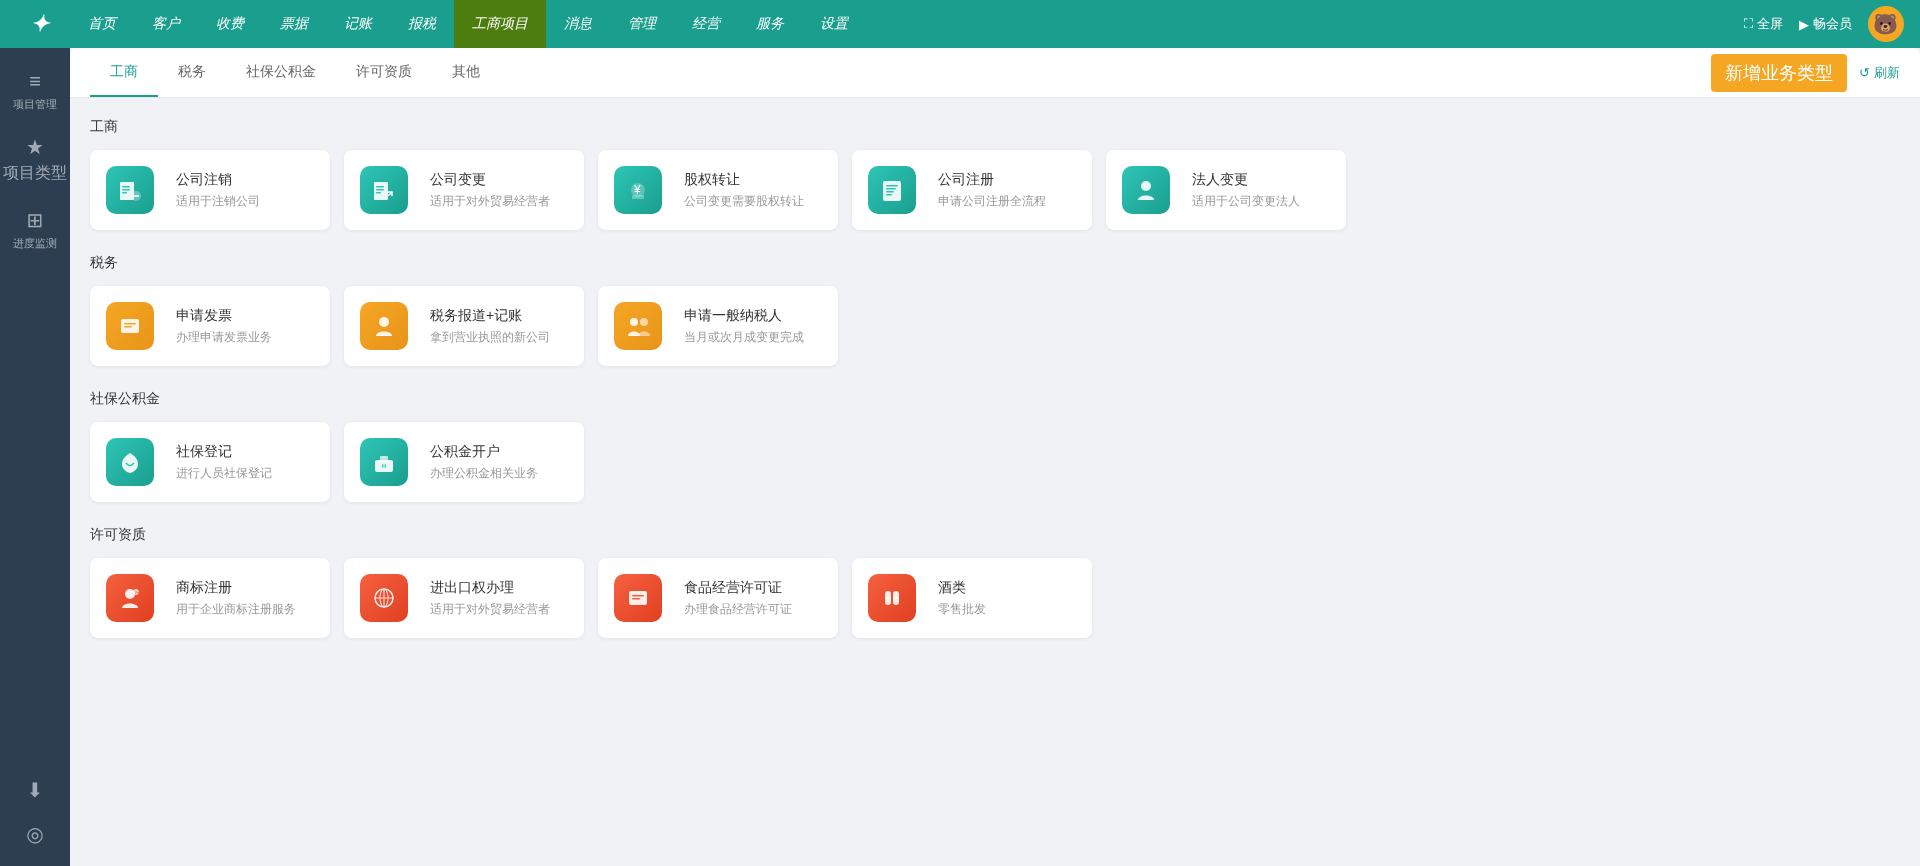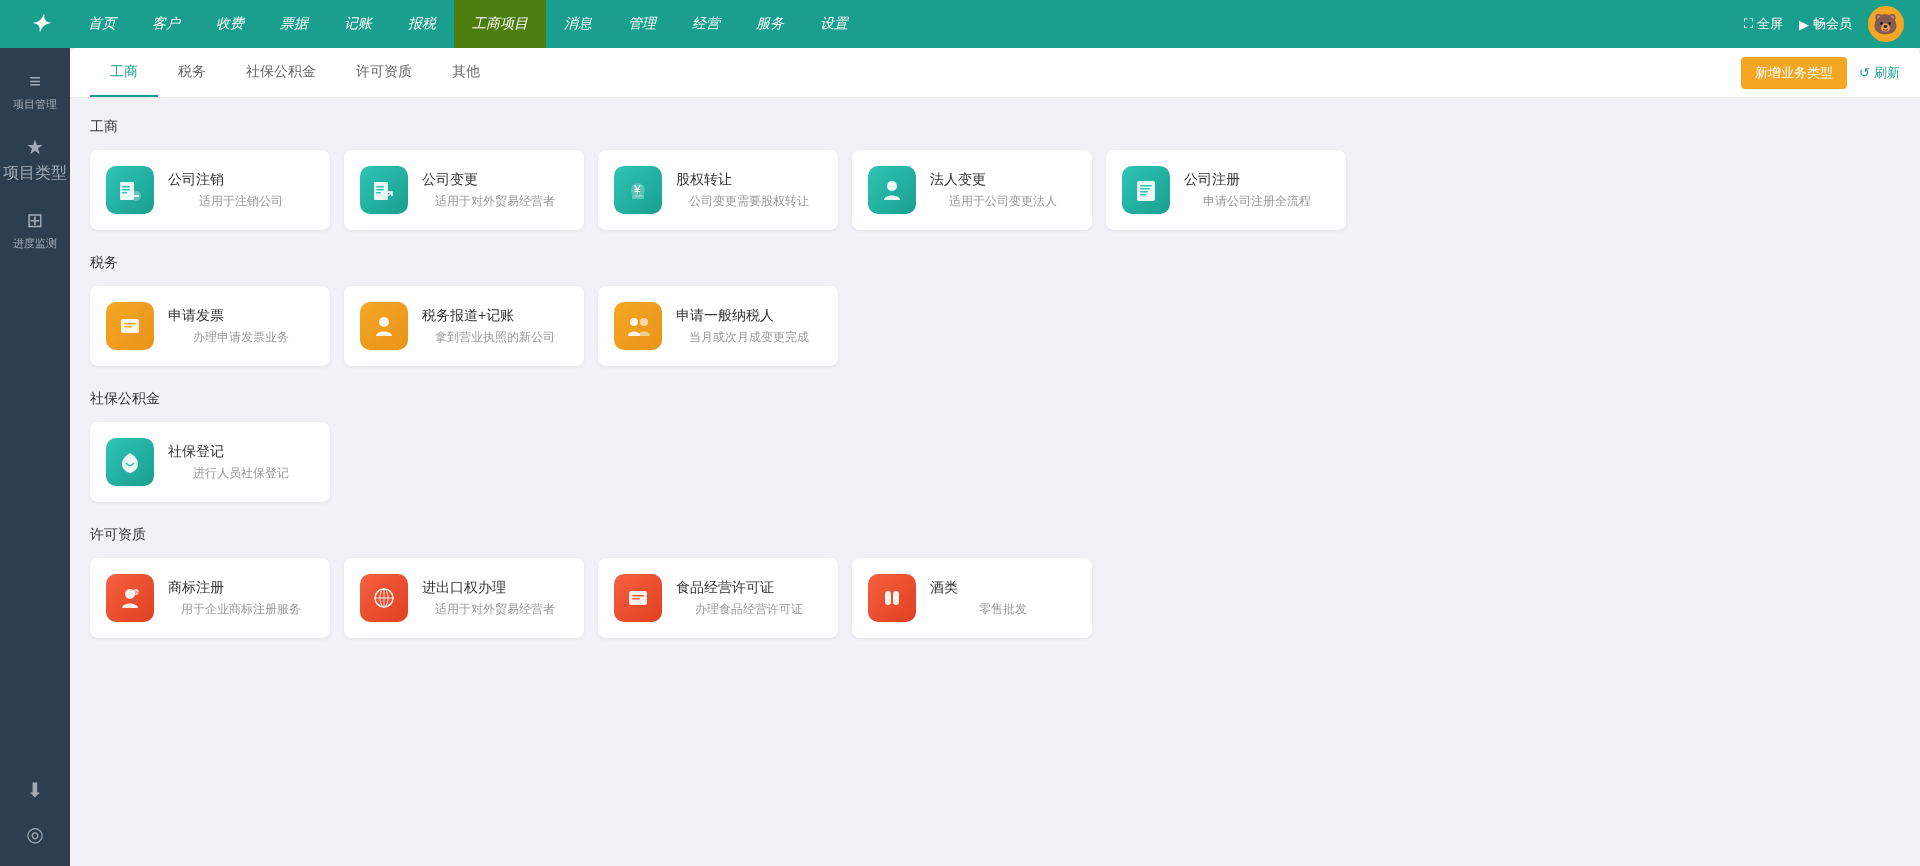--- a/index.html
+++ b/index.html
@@ -163,21 +163,21 @@
       display: flex;
       align-items: center;
       gap: 12px;
     }
     .btn-add {
       background: #f5a623;
       color: white;
       border: none;
       padding: 7px 14px;
       border-radius: 4px;
-      font-size: 13px;
+      font-size: 18px;
       cursor: pointer;
       white-space: nowrap;
     }
     .btn-refresh {
       color: #1a9e8e;
       background: none;
       border: none;
       font-size: 13px;
       cursor: pointer;
       display: flex;
@@ -232,34 +232,33 @@
       align-items: center;
       justify-content: center;
       font-size: 24px;
       color: white;
       flex-shrink: 0;
     }
     .card-icon.teal { background: linear-gradient(135deg, #2ec5b6, #1a9e8e); }
     .card-icon.orange { background: linear-gradient(135deg, #f5a623, #e8941a); }
     .card-icon.red { background: linear-gradient(135deg, #f56040, #e04020); }
 
-    .card-info { flex: 1; min-width: 0; }
+    .card-info { flex: 1; min-width: 0; margin-left: 8px; }
     .card-title {
       font-size: 14px;
       color: #333;
       font-weight: 500;
       margin-bottom: 4px;
     }
     .card-desc {
       font-size: 12px;
       color: #999;
       white-space: nowrap;
       overflow: hidden;
       text-overflow: ellipsis;
-      text-align: center;
     }
 
     .section-divider {
       margin-bottom: 16px;
     }
   </style>
 </head>
 <body>
 
 <div class="top-nav">
@@ -381,46 +380,46 @@
             </div>
             <div class="card-info">
               <div class="card-title">股权转让</div>
               <div class="card-desc">公司变更需要股权转让</div>
             </div>
           </div>
 
           <div class="service-card">
             <div class="card-icon teal">
               <svg width="28" height="28" viewBox="0 0 28 28" fill="none">
-                <circle cx="14" cy="10" r="5" fill="white" opacity="0.9"></circle>
-                <path d="M6 24 C6 18 22 18 22 24" fill="white" opacity="0.9"></path>
-              </svg>
-            </div>
-            <div class="card-info">
-              <div class="card-title">法人变更</div>
-              <div class="card-desc">适用于公司变更法人</div>
-            </div>
-          </div>
-
-          <div class="service-card">
-            <div class="card-icon teal">
-              <svg width="28" height="28" viewBox="0 0 28 28" fill="none">
                 <rect x="5" y="5" width="18" height="20" rx="2" fill="white" opacity="0.9"></rect>
                 <rect x="8" y="9" width="12" height="1.5" rx="0.75" fill="#2ec5b6"></rect>
                 <rect x="8" y="12" width="10" height="1.5" rx="0.75" fill="#2ec5b6"></rect>
                 <rect x="8" y="15" width="8" height="1.5" rx="0.75" fill="#2ec5b6"></rect>
                 <rect x="8" y="18" width="6" height="1.5" rx="0.75" fill="#2ec5b6"></rect>
               </svg>
             </div>
             <div class="card-info">
               <div class="card-title">公司注册</div>
               <div class="card-desc">申请公司注册全流程</div>
             </div>
           </div>
 
+          <div class="service-card">
+            <div class="card-icon teal">
+              <svg width="28" height="28" viewBox="0 0 28 28" fill="none">
+                <circle cx="14" cy="10" r="5" fill="white" opacity="0.9"></circle>
+                <path d="M6 24 C6 18 22 18 22 24" fill="white" opacity="0.9"></path>
+              </svg>
+            </div>
+            <div class="card-info">
+              <div class="card-title">法人变更</div>
+              <div class="card-desc">适用于公司变更法人</div>
+            </div>
+          </div>
+
         </div>
       </div>
 
       <div class="section-divider">
         <div class="section-title">税务</div>
         <div class="cards-grid">
 
           <div class="service-card">
             <div class="card-icon orange">
               <svg width="28" height="28" viewBox="0 0 28 28" fill="none">
@@ -476,20 +475,34 @@
                 <path d="M14 5 C14 5 6 9 6 16 C6 21 10 24 14 25 C18 24 22 21 22 16 C22 9 14 5 14 5Z" fill="white" opacity="0.9"></path>
                 <path d="M10 15 Q14 20 18 15" stroke="#2ec5b6" stroke-width="1.5" fill="none"></path>
               </svg>
             </div>
             <div class="card-info">
               <div class="card-title">社保登记</div>
               <div class="card-desc">进行人员社保登记</div>
             </div>
           </div>
 
+          <div class="service-card">
+            <div class="card-icon teal">
+              <svg width="28" height="28" viewBox="0 0 28 28" fill="none">
+                <rect x="5" y="12" width="18" height="12" rx="2" fill="white" opacity="0.9"></rect>
+                <rect x="10" y="8" width="8" height="6" rx="1" fill="white" opacity="0.7"></rect>
+                <circle cx="14" cy="18" r="2" fill="#2ec5b6"></circle>
+                <line x1="14" y1="16" x2="14" y2="20" stroke="white" stroke-width="1"></line>
+              </svg>
+            </div>
+            <div class="card-info">
+              <div class="card-title">公积金开户</div>
+              <div class="card-desc">办理公积金相关业务</div>
+            </div>
+          </div>
 
         </div>
       </div>
 
       <div class="section-divider">
         <div class="section-title">许可资质</div>
         <div class="cards-grid">
 
           <div class="service-card">
             <div class="card-icon red">

